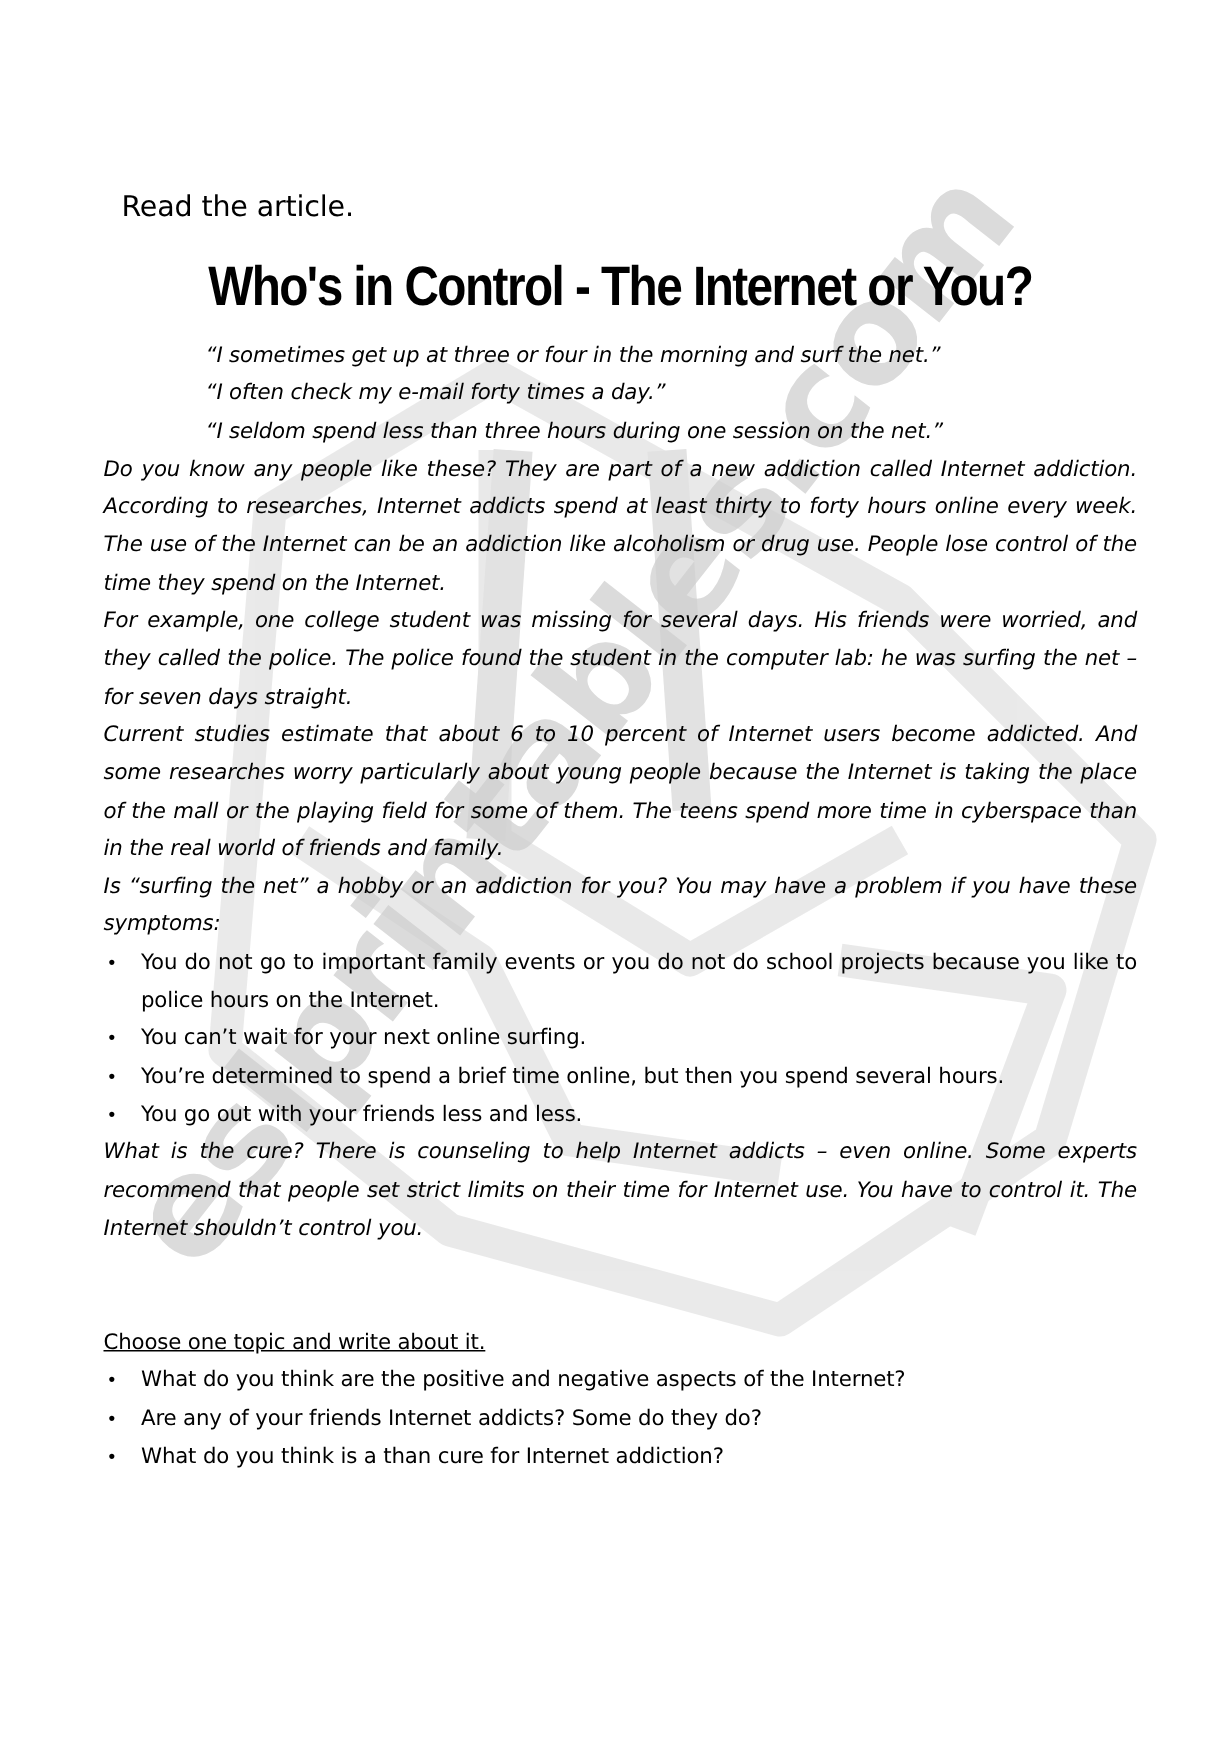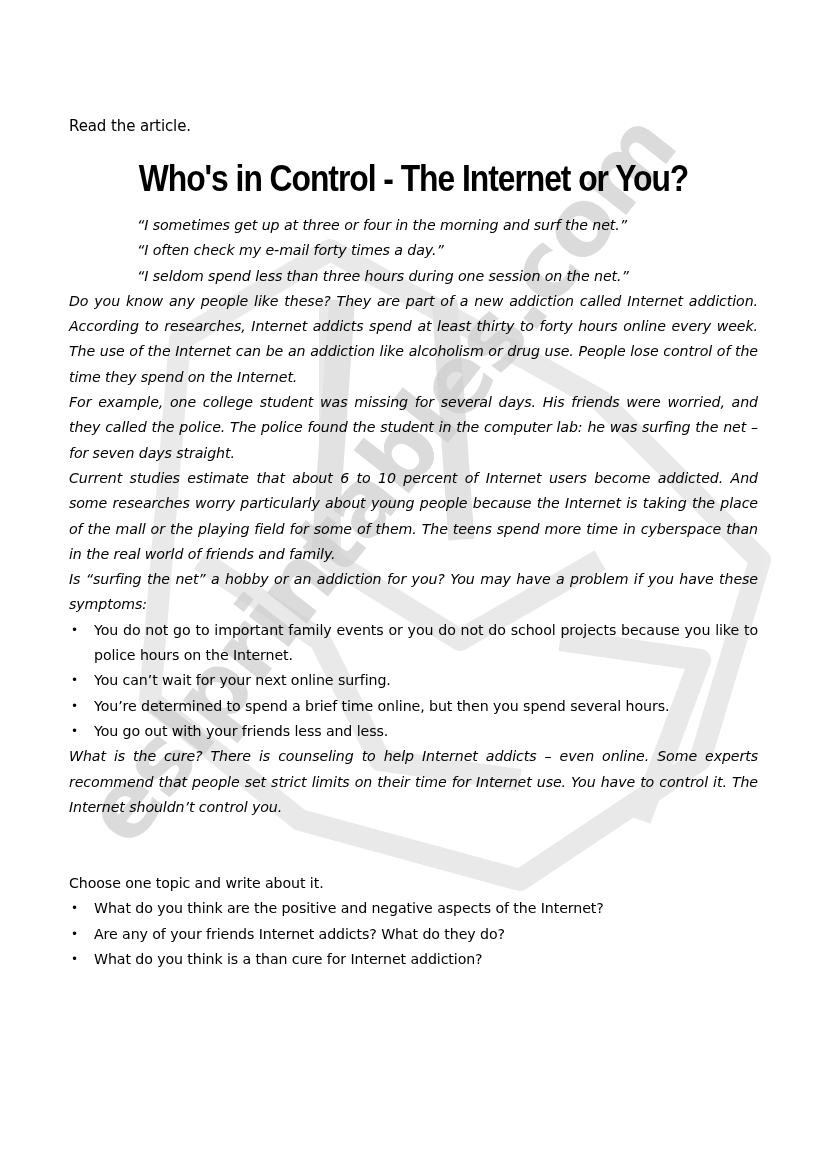--- a/index.html
+++ b/index.html
@@ -23,23 +23,23 @@
       z-index: 0;
     }
     .page {
       position: absolute;
       left: 69px;
       top: 116px;
       width: 689px;
       z-index: 1;
     }
     .intro {
-      font-size: 15px;
+      font-size: 19px;
       line-height: 20px;
-      margin: 0;
+      margin: 12px;
       letter-spacing: -0.1px;
     }
     .title {
       font-family: "Liberation Sans", sans-serif;
       font-weight: bold;
       font-size: 37px;
       text-align: center;
       margin: 22px 0 0 0;
       line-height: 42px;
       letter-spacing: -1.2px;
@@ -82,20 +82,21 @@
     }
     .bullet-dot {
       position: absolute;
       left: 2px;
       top: 0;
       font-size: 12px;
     }
     .task-heading {
       font-size: 14.2px;
       line-height: 25.3px;
+      text-decoration: underline;
       margin: 51px 0 0 0;
       letter-spacing: -0.1px;
     }
   </style>
 </head>
 <body>
 
 <svg class="watermark" viewBox="0 0 821 1169" xmlns="http://www.w3.org/2000/svg">
   <g fill="none" stroke="#e6e6e6" stroke-width="22" stroke-linejoin="round" opacity="0.85">
     <path d="M180 340 L330 250 L600 400 L760 560 L700 760 L520 880 L300 820 L150 700 Z"></path>
@@ -149,20 +150,20 @@
 
   <p class="task-heading">Choose one topic and write about it.</p>
 
   <ul class="bullets">
     <li>
       <span class="bullet-dot">•</span>
       <span>What do you think are the positive and negative aspects of the Internet?</span>
     </li>
     <li>
       <span class="bullet-dot">•</span>
-      <span>Are any of your friends Internet addicts? What do they do?</span>
+      <span>Are any of your friends Internet addicts? Some do they do?</span>
     </li>
     <li>
       <span class="bullet-dot">•</span>
       <span>What do you think is a than cure for Internet addiction?</span>
     </li>
   </ul>
 </div>
 
 </body></html>

